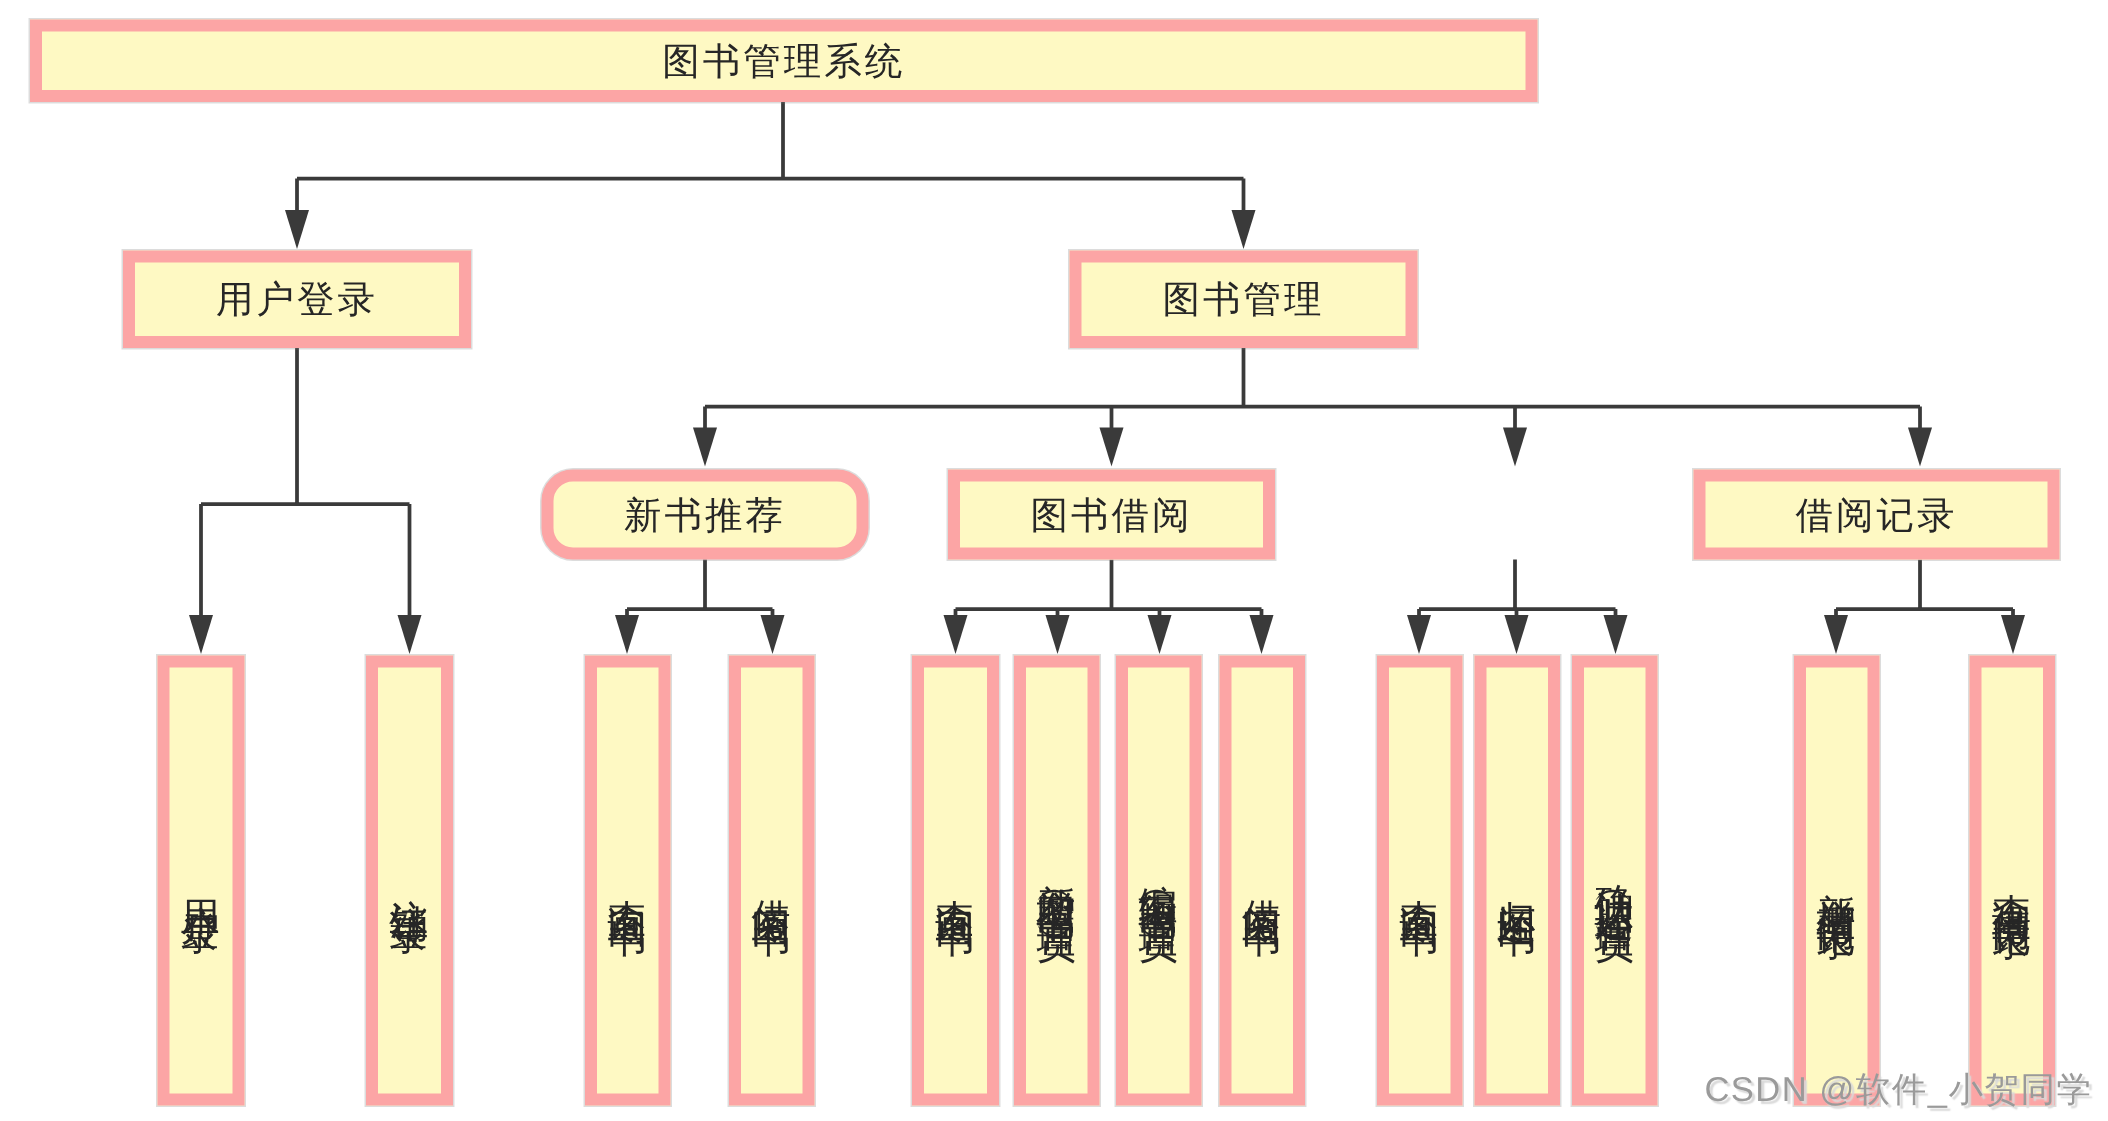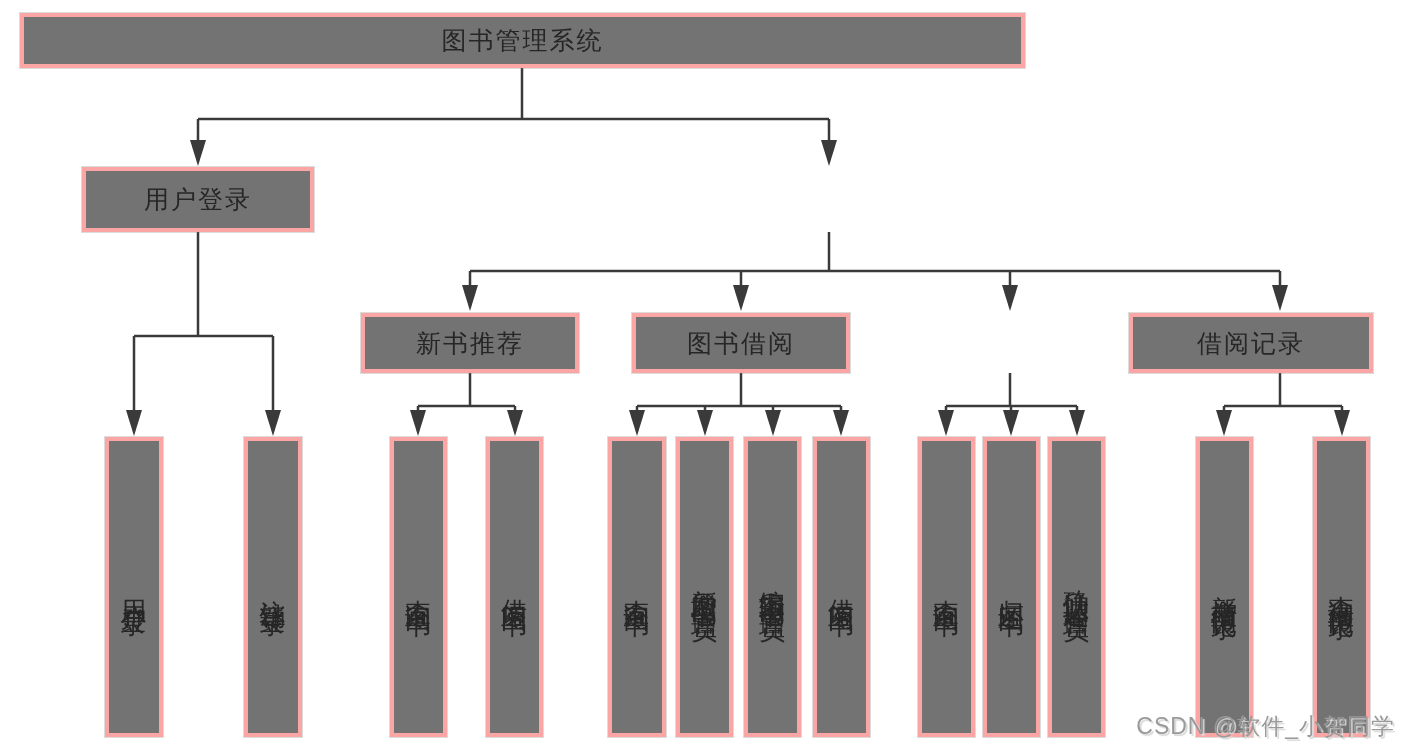--- a/index.html
+++ b/index.html
@@ -4,37 +4,37 @@
 <style>
   html,body{margin:0;padding:0;background:#ffffff;}
   body{
     width:1405px;height:747px;position:relative;overflow:hidden;
     font-family:"Liberation Sans","DejaVu Sans",sans-serif;
   }
   .stage{position:absolute;inset:0;}
   svg.connectors{position:absolute;left:0;top:0;z-index:1;}
   .node{
     position:absolute;z-index:2;box-sizing:border-box;
-    background:#737373;border:4px solid #fca5a5;
+    background:#fef9c3;border:8px solid #fca5a5;
     box-shadow:0 0 0 1px rgba(130,130,130,.28);
     display:flex;align-items:center;justify-content:center;
     color:#262626;
   }
   .node.h span{font-size:25px;letter-spacing:2px;white-space:nowrap;}
   .node.leaf span{
     writing-mode:vertical-rl;text-orientation:mixed;
     font-size:26px;letter-spacing:4px;line-height:1;white-space:nowrap;
   }
   
   #n-root{left:20px;top:13px;width:1005px;height:55px;}
   
   #n-user-login{left:82px;top:167px;width:232px;height:65px;}
   #n-book-mgmt{left:713px;top:167px;width:232px;height:65px;}
   
-  #n-new-book{left:361px;top:313px;width:218px;height:60px;}
+  #n-new-book{left:361px;top:313px;width:218px;height:60px;border-radius:21px;}
   #n-book-borrow{left:632px;top:313px;width:218px;height:60px;align-items:center;}
   #n-current-borrow{left:901px;top:313px;width:218px;height:60px;}
   #n-borrow-records{left:1129px;top:313px;width:244px;height:60px;text-align:center;}
   
   .node.leaf{top:437px;height:300px;}
   #l-user-login{left:105px;width:58px;}
   #l-logout{left:244px;width:58px;}
   #l-query1{left:390px;width:57px;}
   #l-borrow1{left:486px;width:57px;}
   #l-query2{left:608px;width:58px;}
@@ -90,20 +90,23 @@
     </g>
   </svg>
 
   <div class="node h" id="n-root">
     <span>图书管理系统</span>
   </div>
 
   <div class="node h" id="n-user-login">
     <span>用户登录</span>
   </div>
+  <div class="node h" id="n-book-mgmt">
+    <span>图书管理</span>
+  </div>
 
   <div class="node h" id="n-new-book">
     <span>新书推荐</span>
   </div>
   <div class="node h" id="n-book-borrow">
     <span>图书借阅</span>
   </div>
   <div class="node h" id="n-borrow-records">
     <span>借阅记录</span>
   </div>

